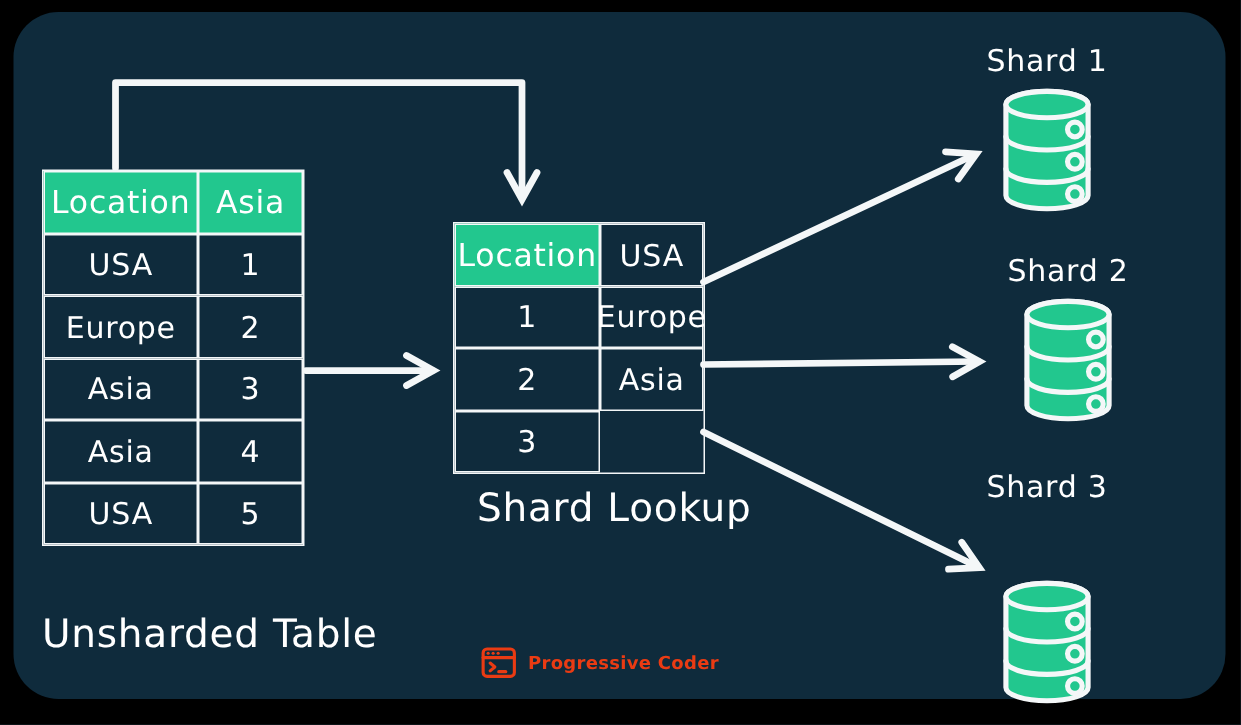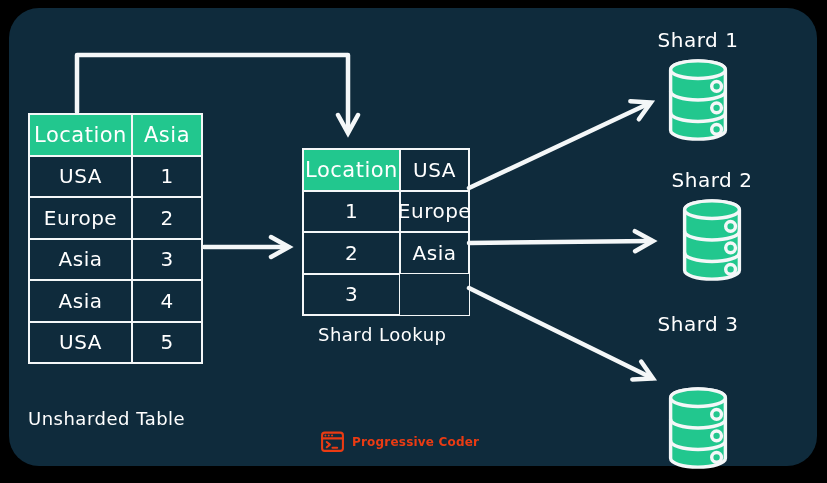--- a/index.html
+++ b/index.html
@@ -57,21 +57,21 @@
     grid-auto-rows: 41.5px;
   }
   .t-lookup {
     left: 302px; top: 148px;
     grid-template-columns: 97px 69px;
     grid-auto-rows: 41.5px;
   }
   .caption {
     position: absolute;
     color: var(--text);
-    font-size: 18px;
+    font-size: 26px;
     letter-spacing: 0.5px;
     white-space: nowrap;
   }
   .cap-unsharded { left: 28px; top: 376px; margin-top: 32px; }
   .cap-lookup { left: 318px; top: 324px; }
 
   .shard {
     position: absolute;
     width: 92px;
     display: flex; flex-direction: column; align-items: center;

